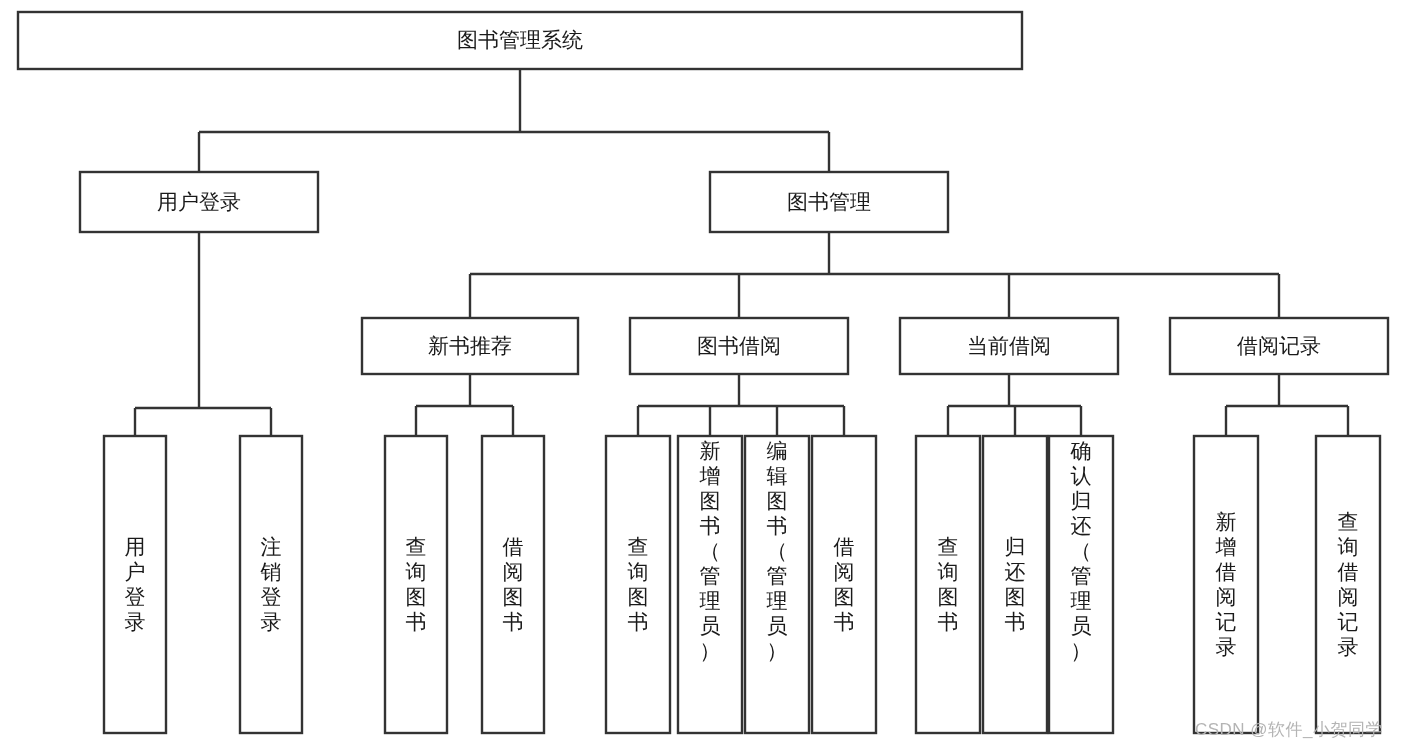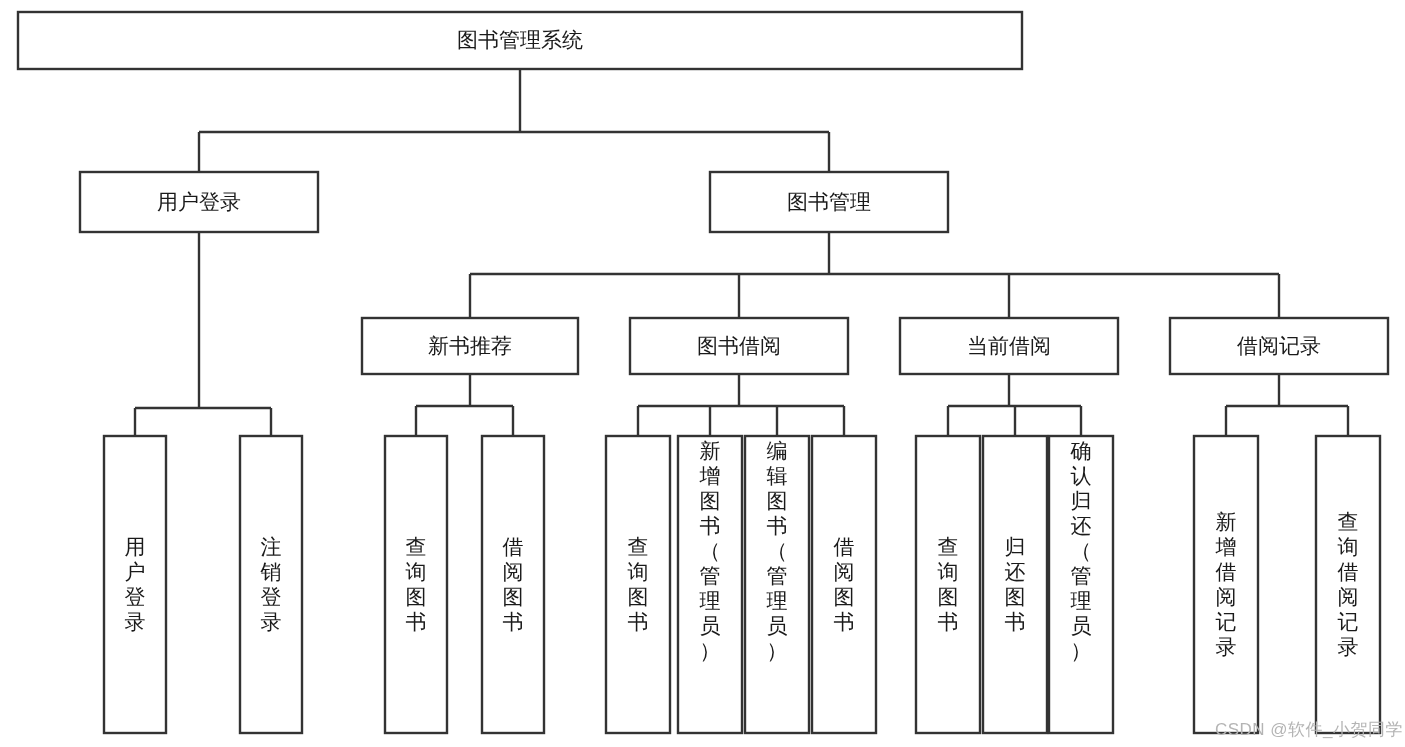--- a/index.html
+++ b/index.html
@@ -41,21 +41,21 @@
     stroke: #333333;
     stroke-width: 2.4;
     fill: none;
   }
   .arrow-head {
     fill: #333333;
     stroke: none;
   }
   .watermark {
     position: absolute;
-    right: 2px;
+    right: 22px;
     bottom: 6px;
     font-family: "Liberation Sans", "DejaVu Sans", sans-serif;
     font-size: 17px;
     color: #b4b4b4;
     white-space: nowrap;
     letter-spacing: 0.5px;
   }
 </style>
 </head>
 <body>

